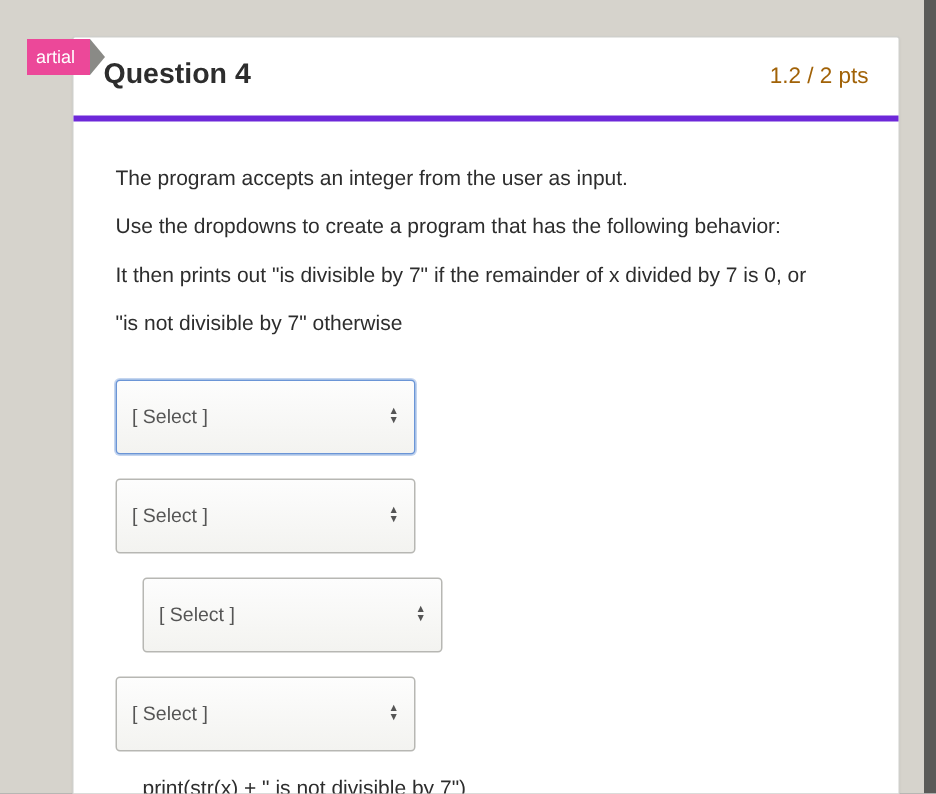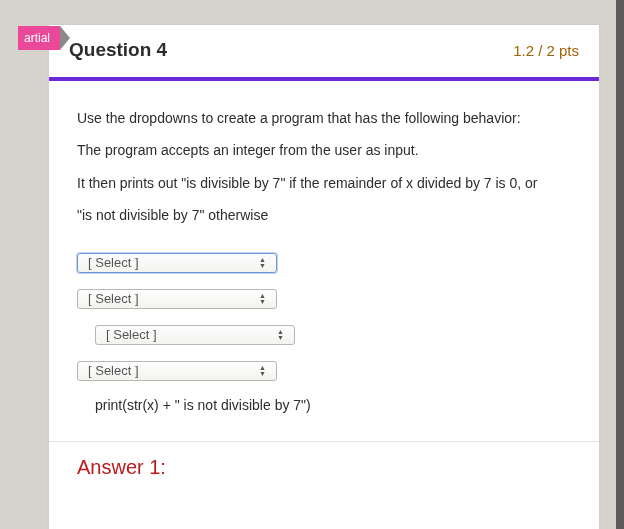--- a/index.html
+++ b/index.html
@@ -76,21 +76,21 @@
     }
     .dd-row {
       margin-bottom: 16px;
     }
     .dd {
       position: relative;
       display: inline-flex;
       align-items: center;
       justify-content: space-between;
       width: 200px;
-      height: 20px;
+      height: 50px;
       border: 1px solid #b7b7b3;
       border-radius: 3px;
       background: linear-gradient(#fdfdfd, #f3f3f0);
       font-size: 13px;
       color: #555;
       padding: 0 10px 0 10px;
       cursor: pointer;
     }
     .dd.selected {
       border-color: #6b95d6;
@@ -129,22 +129,22 @@
   <div class="badge">artial</div>
 
   <div class="card">
     <div class="card-header">
       <div class="q-title">Question 4</div>
       <div class="pts">1.2 / 2 pts</div>
     </div>
 
     <div class="card-body">
       <div class="prompt">
+        <p>The program accepts an integer from the user as input.</p>
         <p>Use the dropdowns to create a program that has the following behavior:</p>
-        <p>The program accepts an integer from the user as input.</p>
         <p>It then prints out "is divisible by 7" if the remainder of x divided by 7 is 0, or</p>
         <p>"is not divisible by 7" otherwise</p>
       </div>
 
       <div class="dropdowns">
         <div class="dd-row">
           <div class="dd selected">
             <span>[ Select ]</span>
             <span class="stepper">
                 <span>▲</span>

